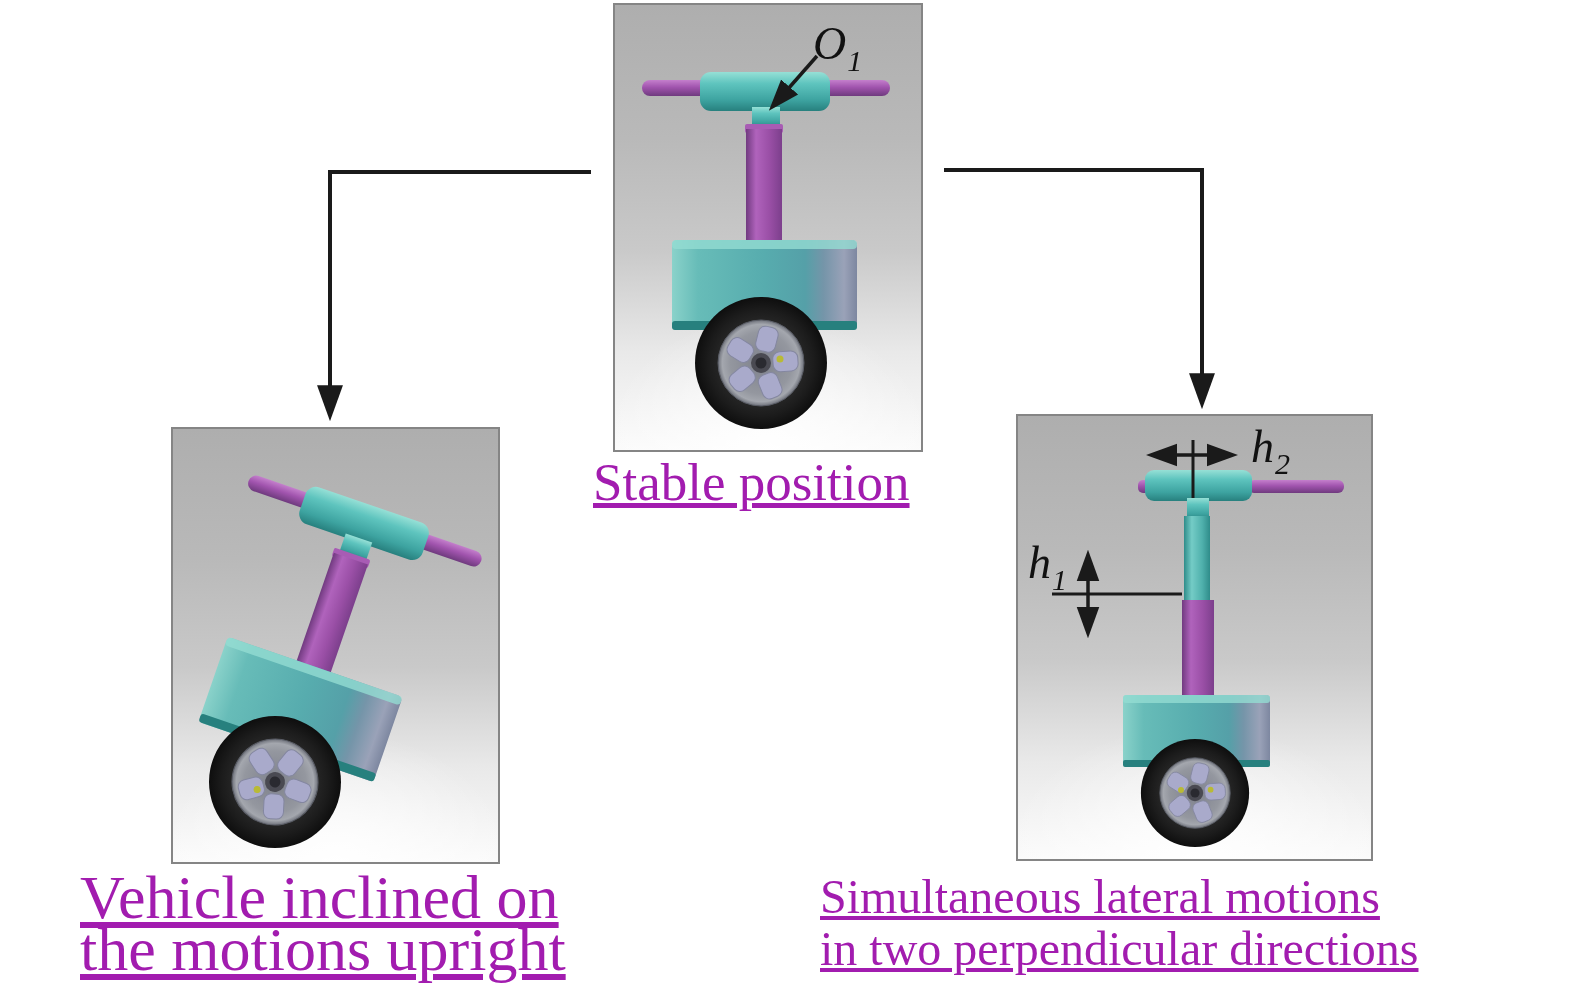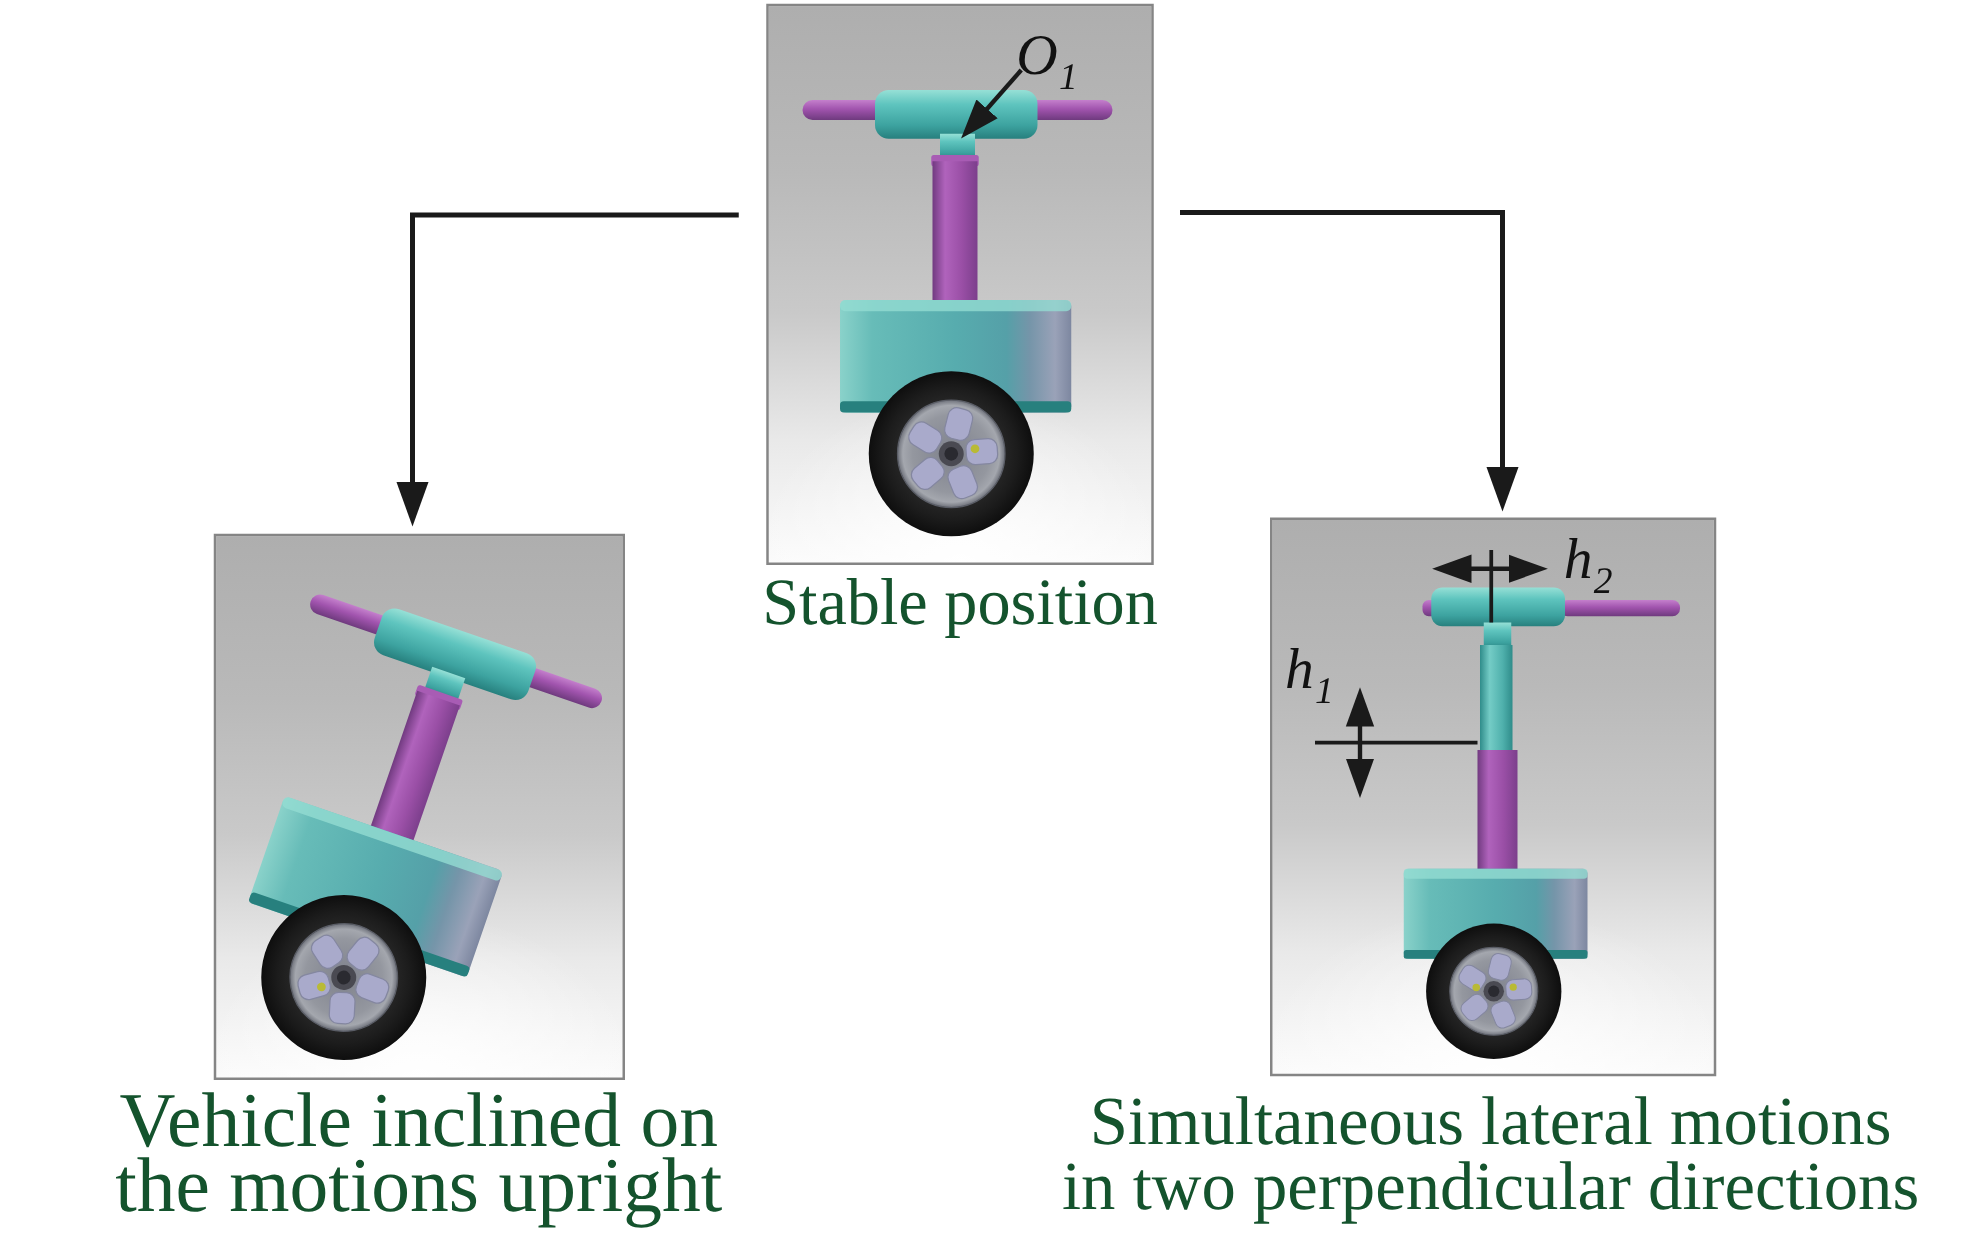--- a/index.html
+++ b/index.html
@@ -17,27 +17,27 @@
   }
   #panel-stable   { left:613px; top:3px;   width:310px; height:449px; }
   #panel-inclined { left:171px; top:427px; width:329px; height:437px; }
   #panel-lateral  { left:1016px; top:414px; width:357px; height:447px; }
 
   .panel svg.art { position:absolute; left:0; top:0; display:block; }
 
   .lbl { position:absolute; font-style:italic; font-size:46px; line-height:1; white-space:nowrap; color:#111; }
   .lbl .sub { font-size:30px; vertical-align:-12px; margin-left:1px; }
   #lbl-o1 { left:198px; top:16px; }
-  #lbl-h1 { left:10px;  top:96px; }
+  #lbl-h1 { left:10px;  top:124px; }
   #lbl-h2 { left:233px; top:8px; }
 
-  .caption { position:absolute; text-align:center; color:#14532d; }
+  .caption { position:absolute; text-align:left; color:#a21caf;text-decoration:underline; }
   #cap-stable   { left:593px; top:455px; width:350px; font-size:53px; line-height:1.05; }
   #cap-inclined { left:80px;  top:871px; width:510px; font-size:62px; line-height:52px; }
-  #cap-lateral  { left:820px; top:871px; width:745px; font-size:55px; line-height:52px; }
+  #cap-lateral  { left:820px; top:871px; width:745px; font-size:48px; line-height:52px; }
   .caption .line { display:block; }
 
   #connectors { position:absolute; left:0; top:0; z-index:4; pointer-events:none; }
   #shared-defs { position:absolute; width:0; height:0; }
 </style>
 </head>
 <body>
 
 <div class="figure">
 

